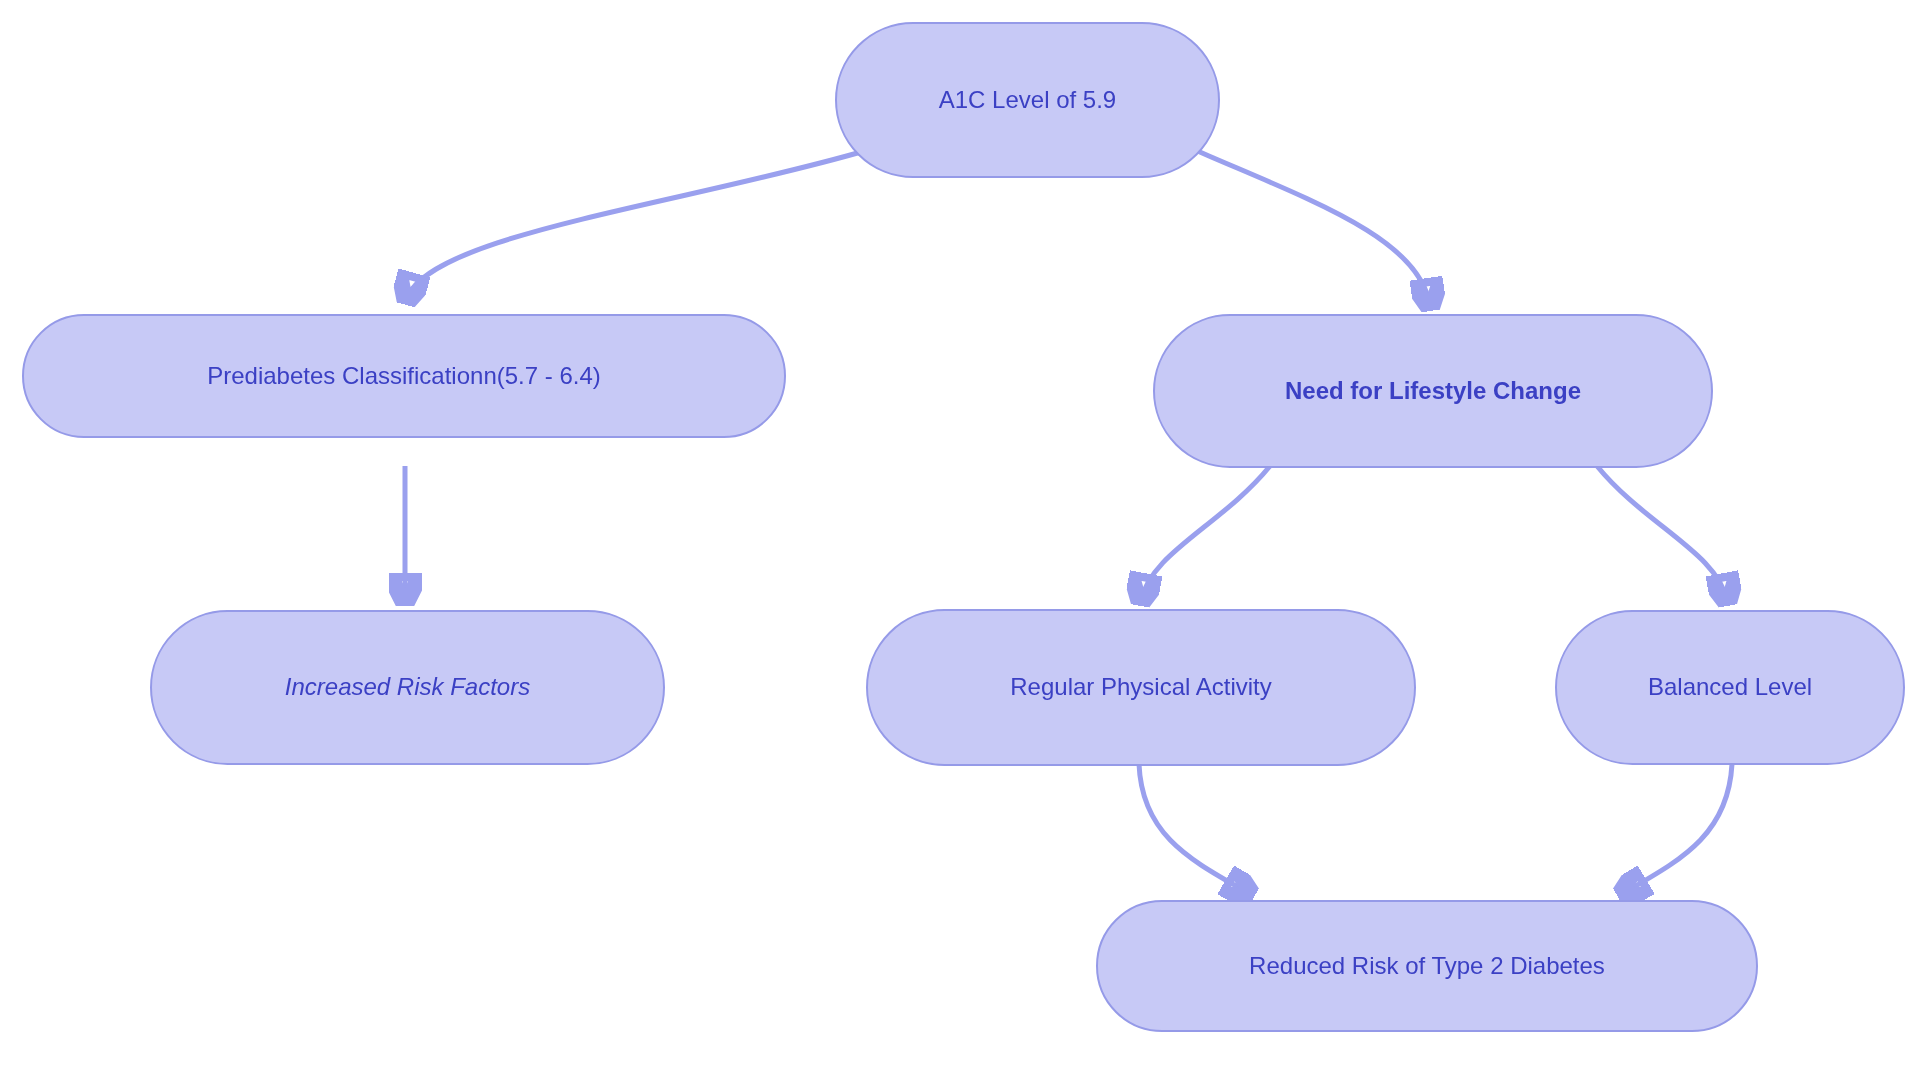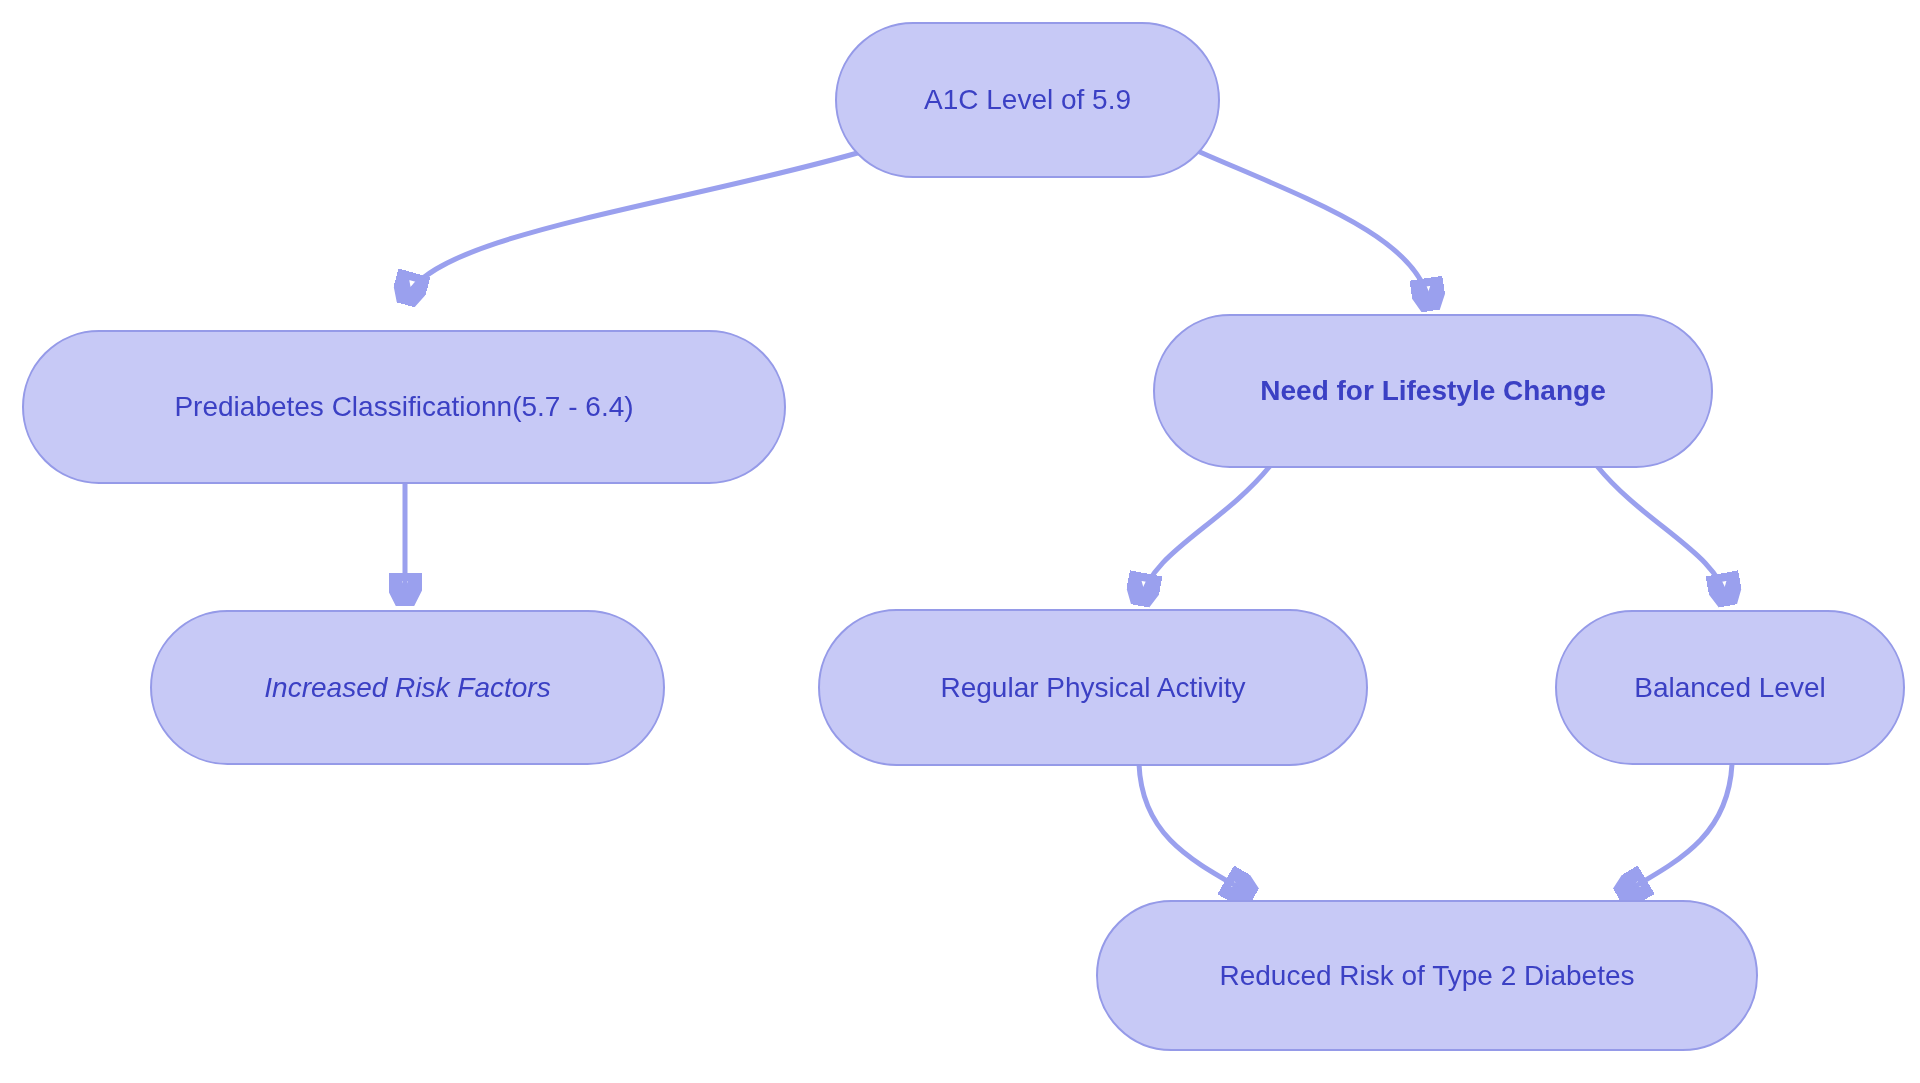--- a/index.html
+++ b/index.html
@@ -30,32 +30,32 @@
   .node {
     position: absolute;
     box-sizing: border-box;
     display: flex;
     align-items: center;
     justify-content: center;
     background: #c7c9f6;
     border: 2px solid #959ae8;
     border-radius: 999px;
     color: #3b40c4;
-    font-size: 28px;
+    font-size: 24px;
     text-align: center;
     white-space: nowrap;
     line-height: 1.2;
   }
   .node-a1c          { left: 835px;  top: 22px;  width: 385px; height: 156px; }
-  .node-prediabetes  { left: 22px;   top: 330px; width: 764px; height: 154px; }
+  .node-prediabetes  { left: 22px;   top: 314px; width: 764px; height: 124px; }
   .node-lifestyle    { left: 1153px; top: 314px; width: 560px; height: 154px; font-weight: bold; }
   .node-risk-factors { left: 150px;  top: 610px; width: 515px; height: 155px; font-style: italic; }
-  .node-physical     { left: 818px;  top: 609px; width: 550px; height: 157px; }
+  .node-physical     { left: 866px;  top: 609px; width: 550px; height: 157px; }
   .node-diet         { left: 1555px; top: 610px; width: 350px; height: 155px; }
-  .node-reduced      { left: 1096px; top: 900px; width: 662px; height: 151px; }
+  .node-reduced      { left: 1096px; top: 900px; width: 662px; height: 132px; }
 </style>
 </head>
 <body>
 
 <div class="canvas">
 
   <svg class="edges" viewBox="0 0 1920 1083" xmlns="http://www.w3.org/2000/svg">
     <defs>
       <marker id="arrow" viewBox="0 0 10 10" refX="8.5" refY="5" markerWidth="6.6" markerHeight="6.6" orient="auto-start-reverse">
         <path d="M 0 0 L 10 5 L 0 10 z" fill="#9aa0ee" stroke="none"></path>

